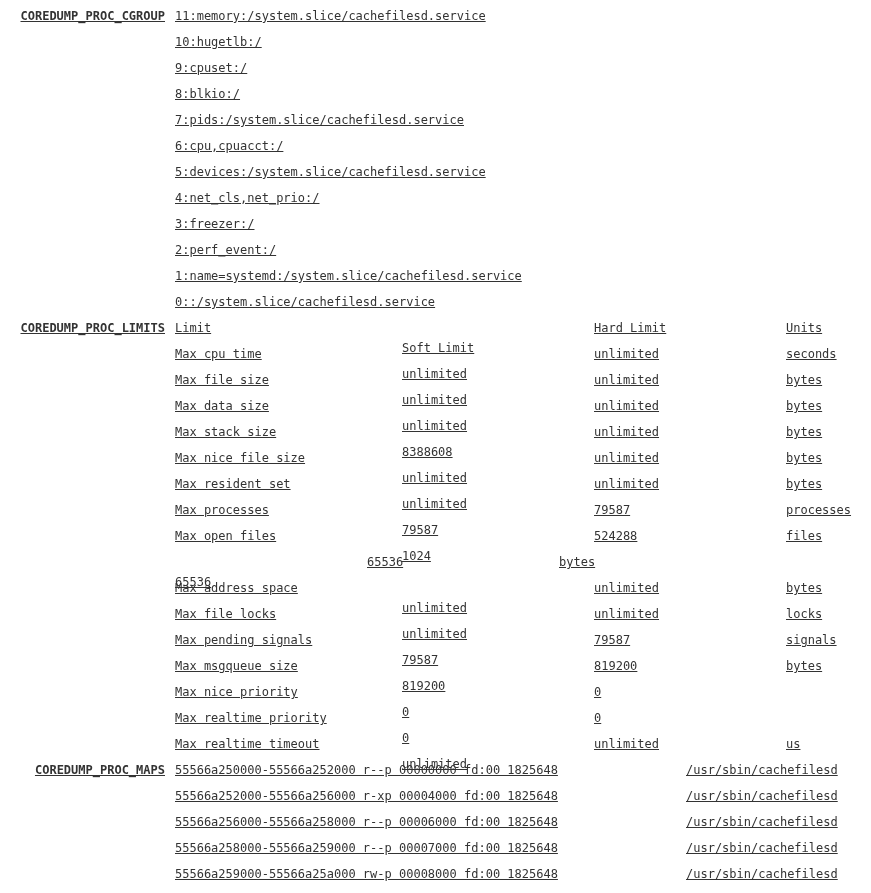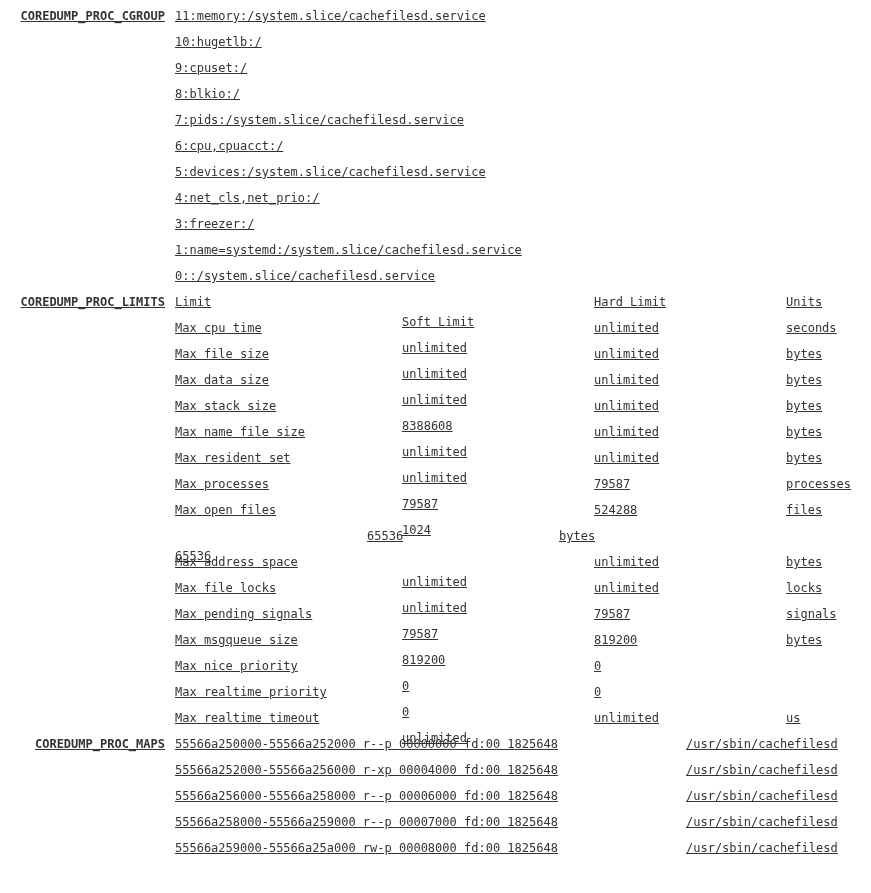--- a/index.html
+++ b/index.html
@@ -73,20 +73,21 @@
     <div class="field-values">
       <div class="line">11:memory:/system.slice/cachefilesd.service</div>
       <div class="line">10:hugetlb:/</div>
       <div class="line">9:cpuset:/</div>
       <div class="line">8:blkio:/</div>
       <div class="line">7:pids:/system.slice/cachefilesd.service</div>
       <div class="line">6:cpu,cpuacct:/</div>
       <div class="line">5:devices:/system.slice/cachefilesd.service</div>
       <div class="line">4:net_cls,net_prio:/</div>
       <div class="line">3:freezer:/</div>
+      <div class="line">2:perf_event:/</div>
       <div class="line">1:name=systemd:/system.slice/cachefilesd.service</div>
       <div class="line">0::/system.slice/cachefilesd.service</div>
     </div>
   </div>
 
   <div class="field">
     <div class="field-label">COREDUMP_PROC_LIMITS</div>
     <div class="field-values">
       <div class="limits-row">
         <span class="c0">Limit</span>
@@ -112,21 +113,21 @@
         <span class="c2">unlimited</span>
         <span class="c3">bytes</span>
       </div>
       <div class="limits-row">
         <span class="c0">Max stack size</span>
         <span class="c1">8388608</span>
         <span class="c2">unlimited</span>
         <span class="c3">bytes</span>
       </div>
       <div class="limits-row">
-        <span class="c0">Max name file size</span>
+        <span class="c0">Max nice file size</span>
         <span class="c1">unlimited</span>
         <span class="c2">unlimited</span>
         <span class="c3">bytes</span>
       </div>
       <div class="limits-row">
         <span class="c0">Max resident set</span>
         <span class="c1">unlimited</span>
         <span class="c2">unlimited</span>
         <span class="c3">bytes</span>
       </div>

